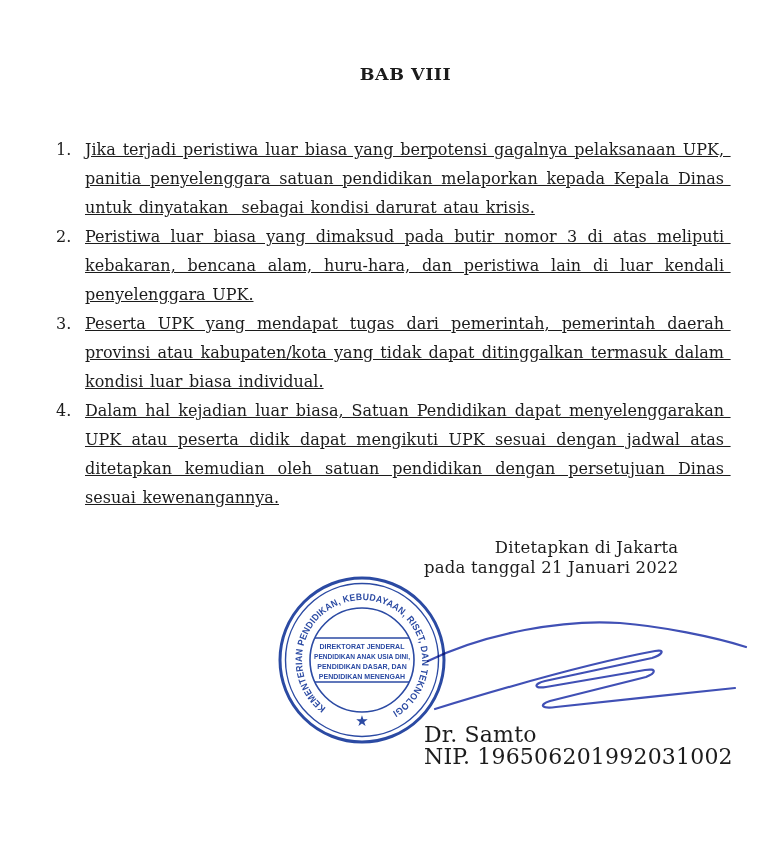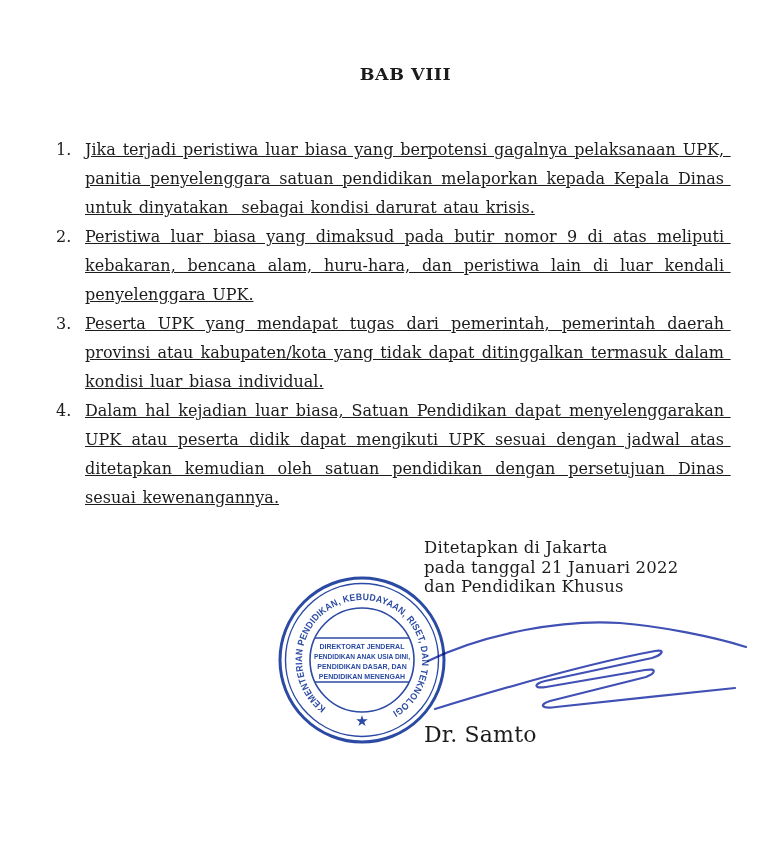--- a/index.html
+++ b/index.html
@@ -20,21 +20,21 @@
   }
   ol.items li{
     display:flex; font-size:16px; line-height:29px; word-spacing:1.5px;
   }
   ol.items .num{ flex:none; width:29px; }
   ol.items .txt{
     flex:1; text-align:justify; text-align-last:left; white-space:pre-wrap;text-decoration:underline;
   }
   .closing{
     position:absolute; left:424px; top:538px;
-    font-size:16.5px; line-height:19.5px; letter-spacing:.2px;
+    font-size:16.5px; line-height:19.5px; letter-spacing:.2px;text-align:right;
   }
   .signer{
     position:absolute; left:424px; top:724px;
     font-size:22px; line-height:22px; letter-spacing:.2px;
   }
   .stamp{
     position:absolute; left:278px; top:575px; width:170px; height:170px;
     mix-blend-mode:multiply;
   }
   .autograph{
@@ -52,36 +52,35 @@
     <div class="line">BAB VIII</div>
   </div>
 
   <ol class="items">
     <li>
       <span class="num">1.</span>
       <span class="txt">Jika terjadi peristiwa luar biasa yang berpotensi gagalnya pelaksanaan UPK, panitia penyelenggara satuan pendidikan melaporkan kepada Kepala Dinas untuk dinyatakan  sebagai kondisi darurat atau krisis.</span>
     </li>
     <li>
       <span class="num">2.</span>
-      <span class="txt">Peristiwa luar biasa yang dimaksud pada butir nomor 9 di atas meliputi kebakaran, bencana alam, huru-hara, dan peristiwa lain di luar kendali penyelenggara UPK.</span>
+      <span class="txt">Peristiwa luar biasa yang dimaksud pada butir nomor 3 di atas meliputi kebakaran, bencana alam, huru-hara, dan peristiwa lain di luar kendali penyelenggara UPK.</span>
     </li>
     <li>
       <span class="num">3.</span>
       <span class="txt">Peserta UPK yang mendapat tugas dari pemerintah, pemerintah daerah provinsi atau kabupaten/kota yang tidak dapat ditinggalkan termasuk dalam kondisi luar biasa individual.</span>
     </li>
     <li>
       <span class="num">4.</span>
       <span class="txt">Dalam hal kejadian luar biasa, Satuan Pendidikan dapat menyelenggarakan UPK atau peserta didik dapat mengikuti UPK sesuai dengan jadwal atas ditetapkan kemudian oleh satuan pendidikan dengan persetujuan Dinas sesuai kewenangannya.</span>
     </li>
   </ol>
 
   <div class="closing">
     <div>Ditetapkan di Jakarta</div>
     <div>pada tanggal 21 Januari 2022</div>
-    <div>dan Pendidikan Khusus</div>
   </div>
 
   <svg class="stamp" viewBox="0 0 170 170">
     <g stroke="#2b4aa3" fill="none">
       <circle cx="84" cy="85" r="82" stroke-width="3"></circle>
       <circle cx="84" cy="85" r="76.5" stroke-width="1.4"></circle>
       <circle cx="84" cy="85" r="52" stroke-width="1.6"></circle>
       <line x1="37" y1="63" x2="131" y2="63" stroke-width="1.3"></line>
       <line x1="37" y1="107" x2="131" y2="107" stroke-width="1.3"></line>
     </g>
@@ -102,15 +101,16 @@
 
   <svg class="autograph" viewBox="0 0 345 100">
     <g stroke="#4050b5" stroke-width="2.2" fill="none" stroke-linecap="round" stroke-linejoin="round">
       <path d="M 18,48 C 75,20 155,6 210,10 C 250,13 305,24 336,34"></path>
       <path d="M 25,96 C 90,76 180,50 245,38 C 256,36 252,42 242,45 L 135,68 C 123,71 124,76 136,74 L 235,57 C 247,55 246,60 236,64 L 140,88 C 128,92 132,96 146,94 C 200,88 270,81 325,75"></path>
     </g>
   </svg>
 
   <div class="signer">
     <div>Dr. Samto</div>
+    <div>NIP. 196506201992031002</div>
   </div>
 
 </div>
 
 </body></html>

